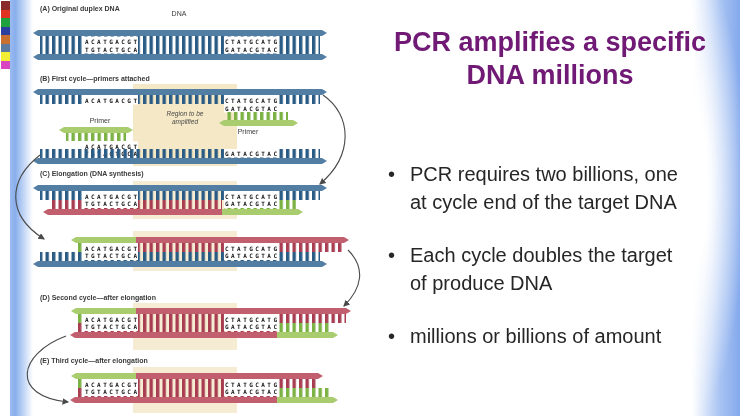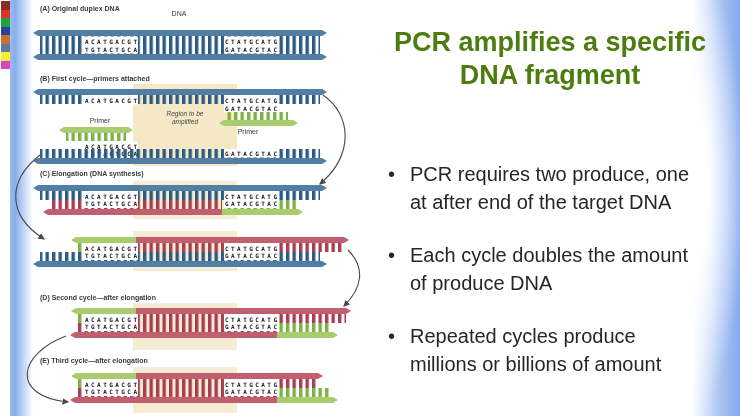--- a/index.html
+++ b/index.html
@@ -18,21 +18,21 @@
   .palette .sw{display:block;width:9px;height:8.5px;}
   
   .diagram{position:absolute;left:0;top:0;z-index:2;}
   .sec-label{font-size:7px;font-weight:bold;fill:#3a3a3a;}
   .small-label{font-size:7px;fill:#3a3a3a;}
   .seq{font-family:"DejaVu Sans Mono",monospace;font-size:6px;font-weight:bold;fill:#161616;}
   .region{font-size:6.5px;font-style:italic;fill:#4a4a4a;}
   .arrow{stroke:#4a4a4a;fill:none;stroke-width:1.1;}
   
   .title{position:absolute;left:380px;top:26px;width:340px;text-align:center;
-         font-size:27px;font-weight:bold;color:#4d7c0f;line-height:1.22;z-index:3;}
+         font-size:27px;font-weight:bold;color:#701a75;line-height:1.22;z-index:3;}
   .bullets{position:absolute;left:388px;top:160px;width:336px;color:#262626;
            font-size:20px;line-height:1.4;z-index:3;}
   .bullet{display:flex;margin-bottom:25px;}
   .bullet .dot{flex:none;width:22px;}
   .bullet .bl div{white-space:nowrap;}
 </style>
 </head>
 <body>
 
 <div class="slide">
@@ -191,40 +191,39 @@
     <g>
       <path class="arrow" marker-end="url(#ah)" d="M 323,95 C 352,115 354,155 320,184"></path>
       <path class="arrow" marker-end="url(#ah)" d="M 348,250 C 366,268 362,288 344,306"></path>
       <path class="arrow" marker-end="url(#ah)" d="M 40,155 C 8,180 6,215 44,239"></path>
       <path class="arrow" marker-end="url(#ah)" d="M 66,336 C 18,354 10,396 68,402"></path>
     </g>
   </svg>
 
   <div class="title">
     <div>PCR amplifies a specific</div>
-    <div>DNA fragment</div>
+    <div>DNA millions</div>
   </div>
 
   <div class="bullets">
     <div class="bullet">
       <span class="dot">•</span>
       <div class="bl">
-        <div>PCR requires two produce, one</div>
-        <div>at after end of the target DNA</div>
+        <div>PCR requires two billions, one</div>
+        <div>at cycle end of the target DNA</div>
       </div>
     </div>
     <div class="bullet">
       <span class="dot">•</span>
       <div class="bl">
-        <div>Each cycle doubles the amount</div>
+        <div>Each cycle doubles the target</div>
         <div>of produce DNA</div>
       </div>
     </div>
     <div class="bullet">
       <span class="dot">•</span>
       <div class="bl">
-        <div>Repeated cycles produce</div>
         <div>millions or billions of amount</div>
       </div>
     </div>
   </div>
 
 </div>
 
 </body></html>

